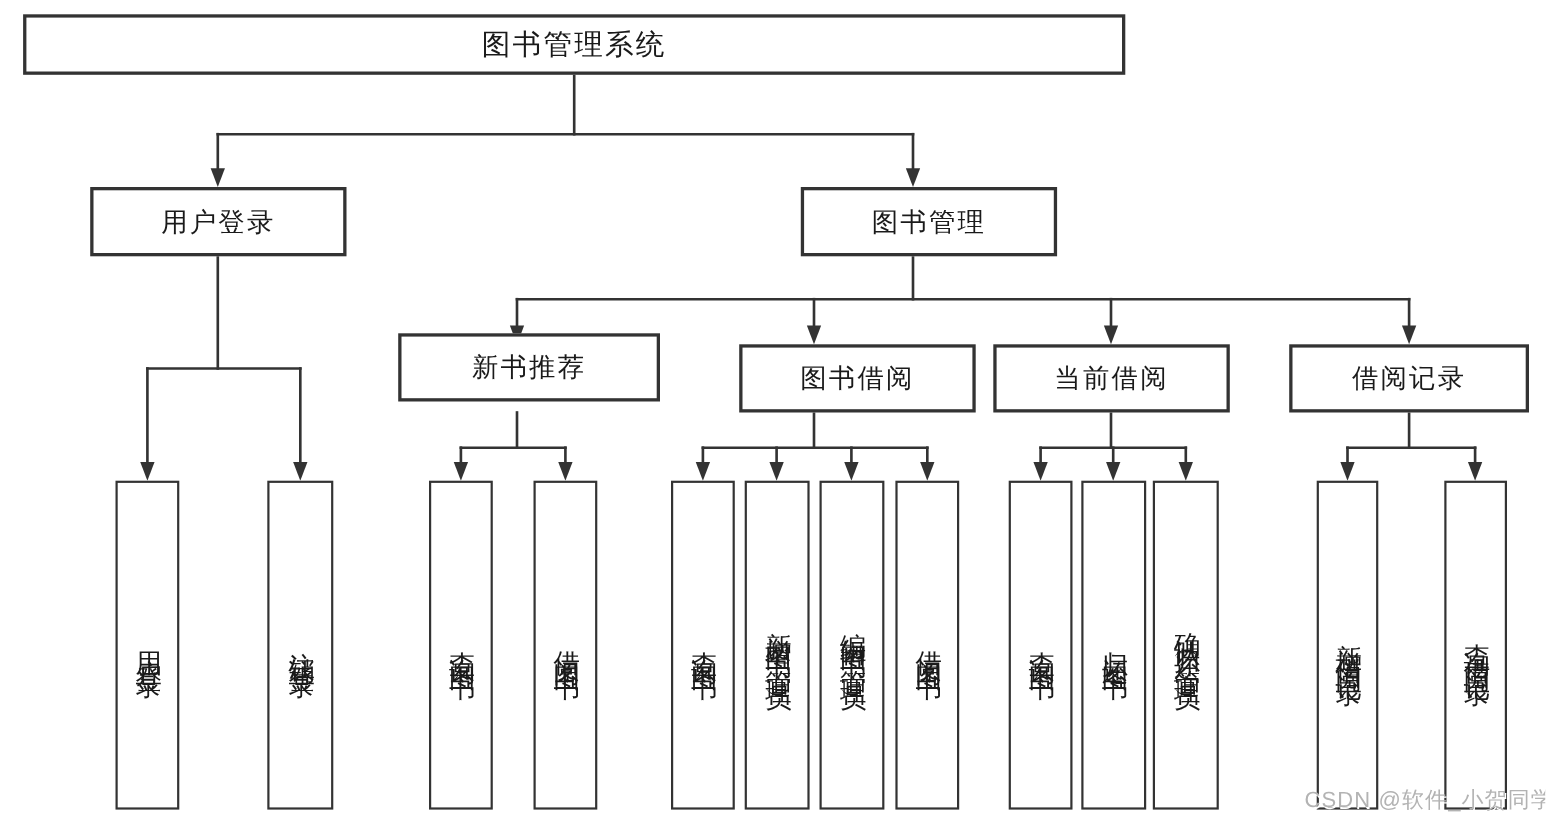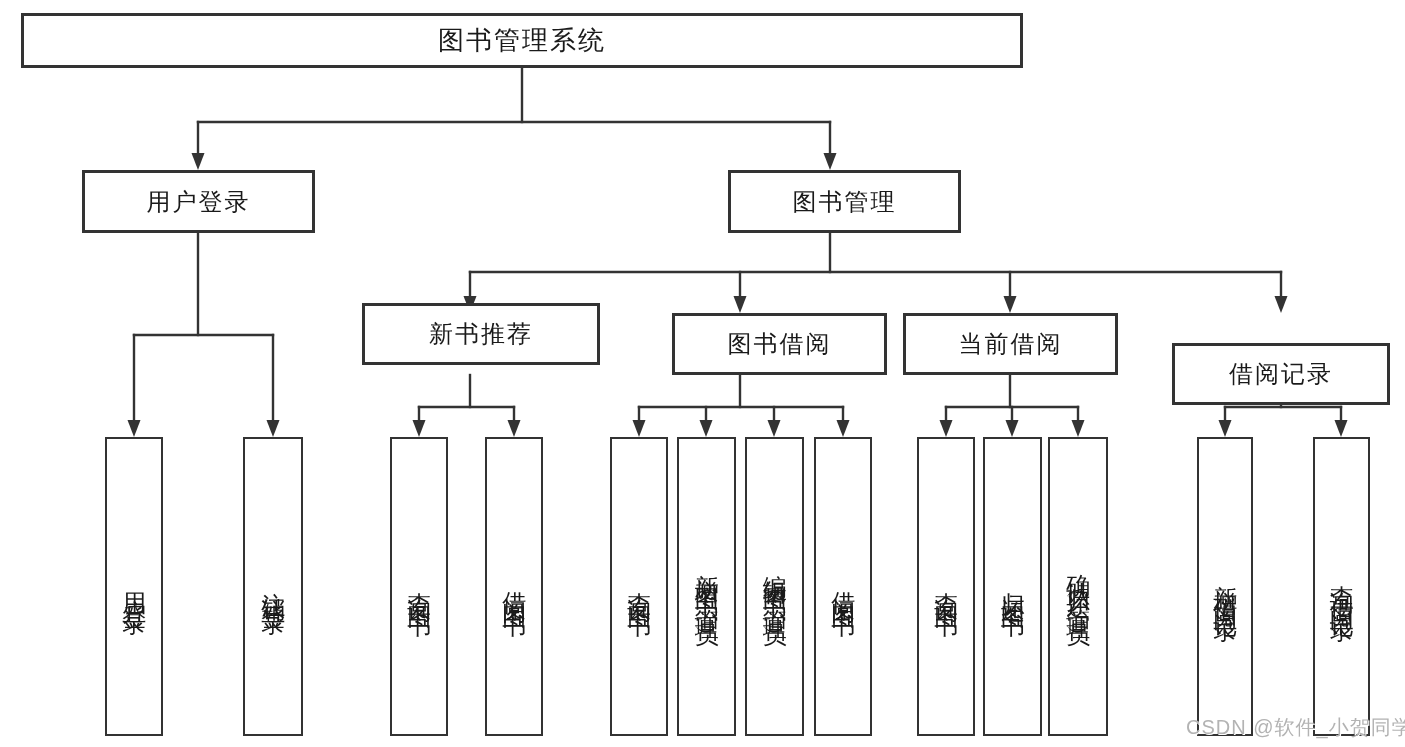--- a/index.html
+++ b/index.html
@@ -30,21 +30,21 @@
     letter-spacing:7px;
     line-height:1.1;
   }
   
   #n-root          {left:21px;  top:13px;  width:1002px; height:55px; font-size:26px;}
   #n-user-login    {left:82px;  top:170px; width:233px;  height:63px;}
   #n-book-mgmt     {left:712px; top:170px; width:233px;  height:63px;margin-left:16px;}
   #n-new-book-rec  {left:362px; top:303px; width:238px;  height:62px;font-family:Liberation Mono, monospace;}
   #n-book-borrow   {left:633px; top:313px; width:215px;  height:62px;margin-left:39px;}
   #n-current-borrow{left:903px; top:313px; width:215px;  height:62px;text-align:right;}
-  #n-borrow-record {left:1172px;top:313px; width:218px;  height:62px;margin-top:30px;}
+  #n-borrow-record {left:1172px;top:313px; width:218px;  height:62px;}
   #n-login         {left:105px; top:437px; width:58px;   height:299px;}
   #n-logout        {left:243px; top:437px; width:60px;   height:299px;}
   #n-rec-query     {left:390px; top:437px; width:58px;   height:299px;}
   #n-rec-borrow    {left:485px; top:437px; width:58px;   height:299px;}
   #n-bb-query      {left:610px; top:437px; width:58px;   height:299px;}
   #n-bb-add        {left:677px; top:437px; width:59px;   height:299px;}
   #n-bb-edit       {left:745px; top:437px; width:59px;   height:299px;}
   #n-bb-borrow     {left:814px; top:437px; width:58px;   height:299px;}
   #n-cb-query      {left:917px; top:437px; width:58px;   height:299px;}
   #n-cb-return     {left:983px; top:437px; width:59px;   height:299px;}

